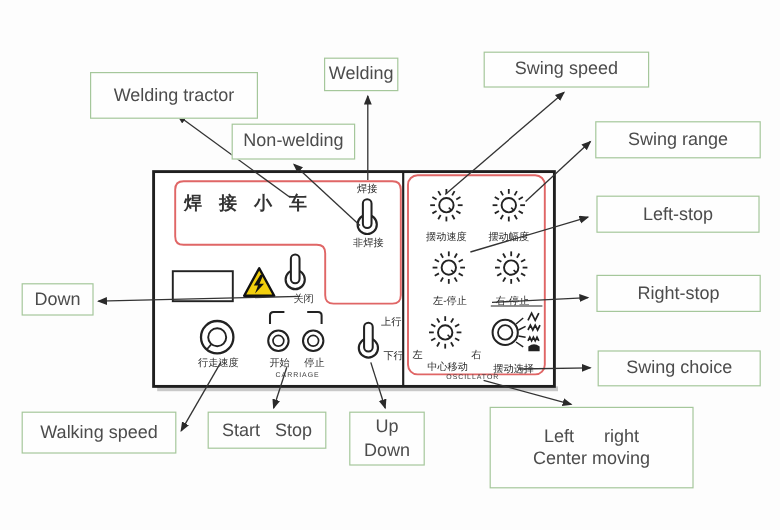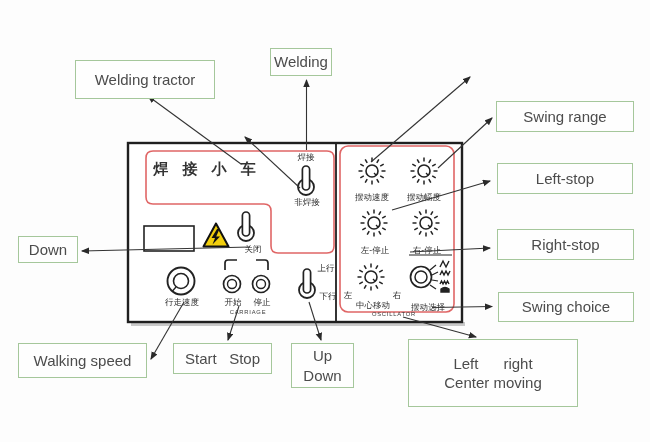--- a/index.html
+++ b/index.html
@@ -168,20 +168,22 @@
       <line x1="250" y1="247" x2="82" y2="251" marker-end="url(#arr)"></line>
       <line x1="184" y1="302" x2="151" y2="359" marker-end="url(#arr)"></line>
       <line x1="239" y1="306" x2="228" y2="340" marker-end="url(#arr)"></line>
       <line x1="309" y1="302" x2="321" y2="340" marker-end="url(#arr)"></line>
       <line x1="403" y1="317" x2="476" y2="337" marker-end="url(#arr)"></line>
     </g>
   </svg>
 
   <div class="callout" style="left:75px;  top:60px;  width:140px; height:39px;">Welding tractor</div>
   <div class="callout" style="left:270px; top:48px;  width:62px;  height:28px;">Welding</div>
+  <div class="callout" style="left:193px; top:103px; width:103px; height:30px;">Non-welding</div>
+  <div class="callout" style="left:403px; top:43px;  width:138px; height:30px;">Swing speed</div>
   <div class="callout" style="left:496px; top:101px; width:138px; height:31px;">Swing range</div>
   <div class="callout" style="left:497px; top:163px; width:136px; height:31px;">Left-stop</div>
   <div class="callout" style="left:497px; top:229px; width:137px; height:31px;">Right-stop</div>
   <div class="callout" style="left:498px; top:292px; width:136px; height:30px;">Swing choice</div>
   <div class="callout" style="left:18px;  top:236px; width:60px;  height:27px;">Down</div>
   <div class="callout" style="left:18px;  top:343px; width:129px; height:35px;">Walking speed</div>
   <div class="callout" style="left:173px; top:343px; width:99px;  height:31px;">Start   Stop</div>
   <div class="callout" style="left:291px; top:343px; width:63px;  height:45px;">Up
 Down</div>
   <div class="callout" style="left:408px; top:339px; width:170px; height:68px;">Left      right

